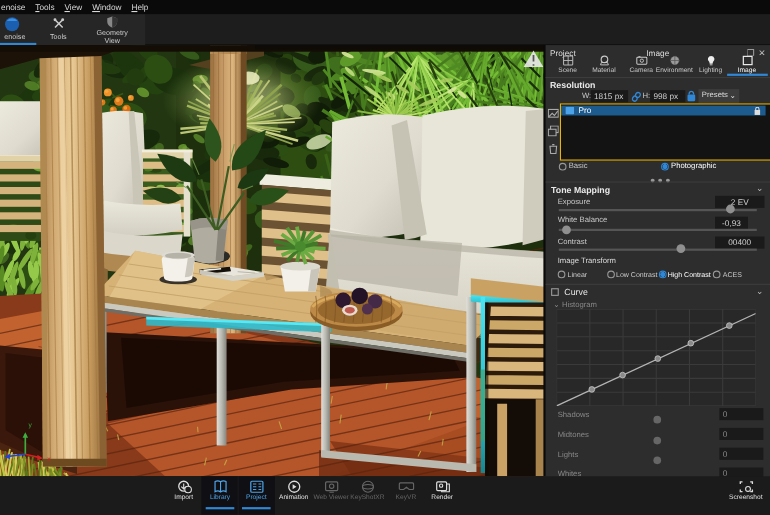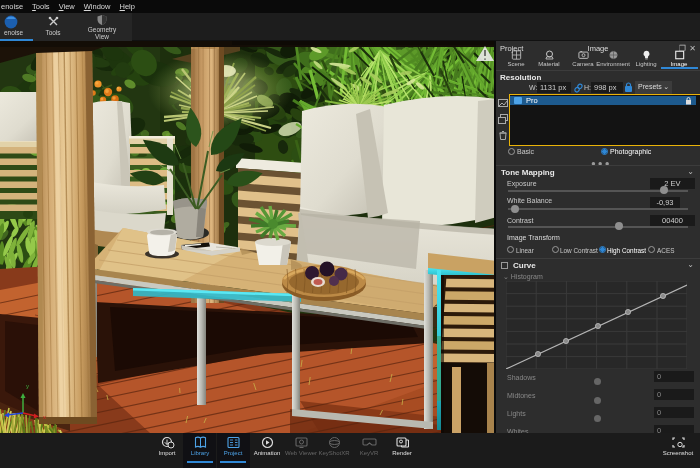--- a/index.html
+++ b/index.html
@@ -1302,21 +1302,21 @@
           <rect x="2" y="1.5" width="9.5" height="9" fill="none" stroke="#eee" stroke-width="1.3"></rect>
         </svg>
         <div>Image</div>
       </div>
     <div class="abs" style="left:165px;top:17px;width:37px;height:2px;background:#2f87d5"></div>
   </div>
   <div class="abs" style="left:0;top:29px;width:204px;border-top:1px solid #3c3c3c"></div>
   <div class="abs" style="left:4px;top:32px;font-weight:bold;font-size:8px;color:#e8e8e8">Resolution</div>
 
   <div class="plab" style="left:33px;top:43px">W:</div>
-  <div class="pv" style="left:41px;top:41px;width:34px;text-align:left">1131 px</div>
+  <div class="pv" style="left:41px;top:41px;width:34px;text-align:left">1815 px</div>
   <div class="abs" style="left:78px;top:42px"><svg width="9" height="10" viewBox="0 0 9 10">
         <g transform="rotate(40 4.5 5)">
           <rect x="2.5" y=".5" width="4" height="4.6" rx="2" fill="none" stroke="#2f87d5" stroke-width="1.2"></rect>
           <rect x="2.5" y="4.9" width="4" height="4.6" rx="2" fill="none" stroke="#2f87d5" stroke-width="1.2"></rect>
         </g>
       </svg></div>
   <div class="plab" style="left:88px;top:43px">H:</div>
   <div class="pv" style="left:95px;top:41px;width:32px;text-align:left">998 px</div>
   <div class="abs" style="left:128px;top:41px;width:9px;height:11px"><svg width="9" height="11">
         <rect x="1" y="4" width="7" height="6" rx="1" fill="#2f87d5"></rect>
@@ -1376,21 +1376,21 @@
     <div class="plab" style="left:20px;top:206px;font-size:6.4px">Linear</div>
   <div class="radio" style="left:56px;top:205px"></div>
     <div class="plab" style="left:64px;top:206px;font-size:6.4px">Low Contrast</div>
   <div class="bluradio" style="left:103px;top:205px"></div>
     <div class="plab" style="left:111px;top:206px;color:#fff;font-size:6.4px">High Contrast</div>
   <div class="radio" style="left:152px;top:205px"></div>
     <div class="plab" style="left:161px;top:206px;font-size:6.4px">ACES</div>
 
   <div class="abs" style="left:0;top:217px;width:204px;border-top:1px solid #3c3c3c"></div>
   <div class="abs" style="left:5px;top:221px;width:7px;height:7px;border:1px solid #999"></div>
-  <div class="abs" style="left:17px;top:220px;font-weight:bold;font-size:8px;color:#e8e8e8">Curve</div>
+  <div class="abs" style="left:17px;top:220px;font-weight:normal;font-size:8px;color:#e8e8e8">Curve</div>
   <div class="abs" style="right:6px;top:219px;color:#bbb;font-size:8px">⌄</div>
   <div class="plab" style="left:7px;top:232px;color:#888">⌄ Histogram</div>
 
   <div class="abs" style="left:10px;top:240px;width:181px;height:88px;background:#282828">
     <svg width="181" height="88">
       <g stroke="#3a3a3a" stroke-width="1">
         <path d="M30.2 0V88M60.4 0V88M90.6 0V88M120.8 0V88M151 0V88"></path>
         <path d="M0 12.6H181M0 25.2H181M0 37.8H181M0 50.4H181M0 63H181M0 75.6H181"></path>
       </g>
       <rect x="0" y="0" width="181" height="88" fill="none" stroke="#3a3a3a"></rect>

